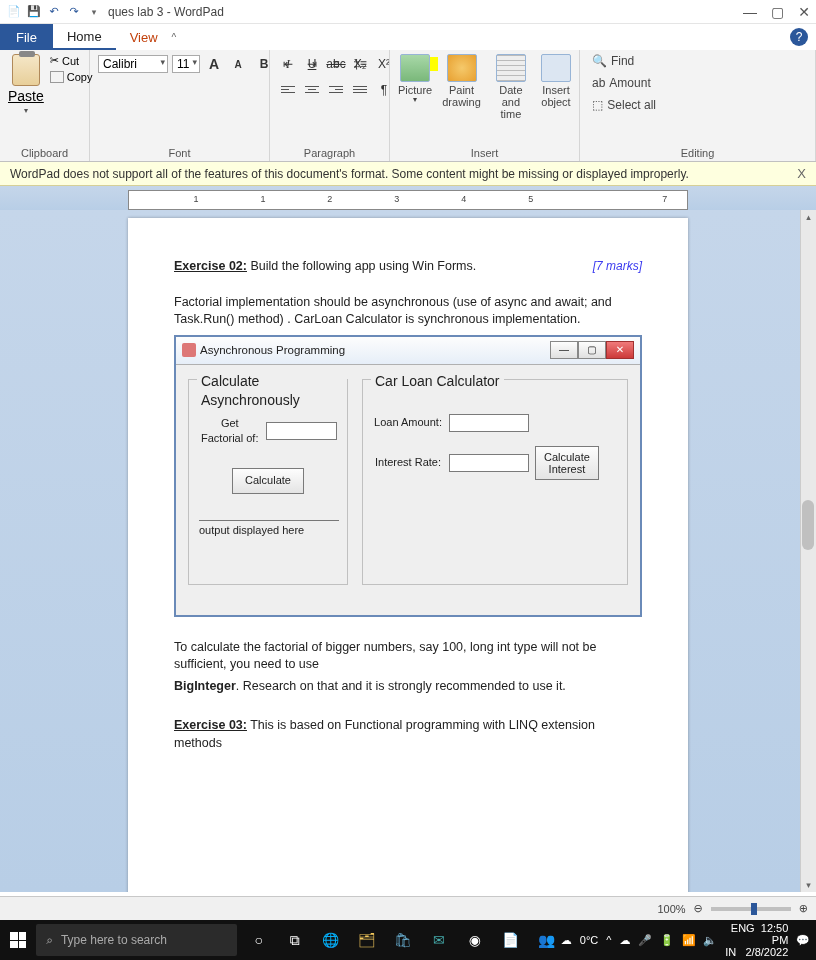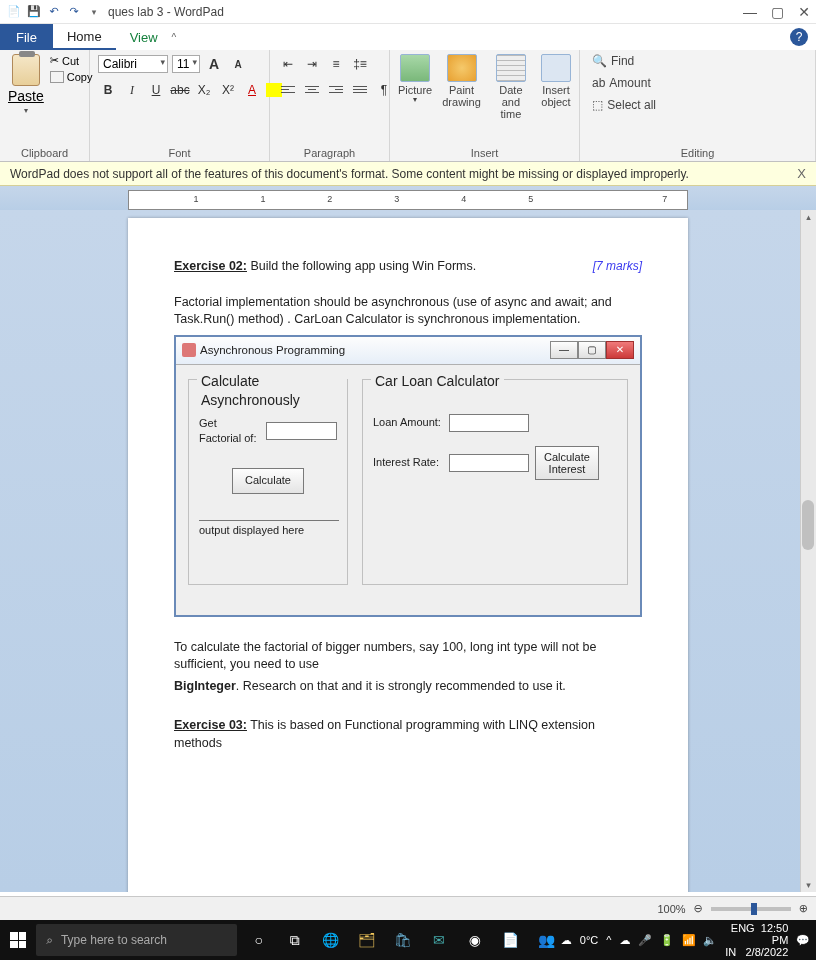--- a/index.html
+++ b/index.html
@@ -9,40 +9,40 @@
 .titlebar { height: 24px; display: flex; align-items: center; background: #fff; border-bottom: 1px solid #e5e5e5; padding: 0 6px; }
 .qat { display: flex; gap: 4px; align-items: center; }
 .qat-icon { width: 16px; height: 16px; font-size: 11px; display: flex; align-items: center; justify-content: center; color: #2b579a; }
 .titlebar-text { margin-left: 6px; font-size: 12px; color: #444; }
 .titlebar-controls { margin-left: auto; display: flex; gap: 14px; }
 .titlebar-btn { font-size: 14px; color: #555; cursor: pointer; font-family: Arial; }
 
 
 .ribbontabs { height: 26px; display: flex; align-items: stretch; background: #fff; }
 .filetab { background: #2b579a; color: #fff; padding: 4px 16px; font-size: 13px; display: flex; align-items: center; }
-.ribbontab { padding: 4px 14px; font-size: 13px; color: #15803d; display: flex; align-items: center; }
+.ribbontab { padding: 4px 14px; font-size: 13px; color: #c2410c; display: flex; align-items: center; }
 .ribbontab.active { background: #fff; border-bottom: 2px solid #2b579a; color: #222; }
 .ribbon-help { margin-left: auto; margin-right: 8px; width: 18px; height: 18px; border-radius: 50%; background: #2b579a; color: #fff; font-size: 12px; display: flex; align-items: center; justify-content: center; align-self: center; }
 .ribbon-caret { margin-right: 6px; font-size: 10px; color: #666; align-self: center; }
 
 
 .ribbon { height: 112px; background: #f3f3f3; border-bottom: 1px solid #c0c0c0; display: flex; }
 .group { border-right: 1px solid #d5d5d5; padding: 4px 8px 2px 8px; display: flex; flex-direction: column; }
 .group-body { flex: 1; display: flex; gap: 6px; align-items: flex-start; }
 .group-label { text-align: center; font-size: 11px; color: #555; padding-top: 2px; }
 
 .paste-btn { display: flex; flex-direction: column; align-items: center; gap: 2px; }
 .paste-icon { width: 28px; height: 32px; border: 1px solid #b0895a; background: linear-gradient(#f5e7c8,#e8cf9a); border-radius: 3px; position: relative; }
 .paste-icon::before { content:""; position:absolute; top:-4px; left:6px; width:16px; height:6px; background:#888; border-radius:2px; }
 .paste-label { font-size: 14px; text-decoration: underline; }
 .mini-col { display: flex; flex-direction: column; gap: 4px; font-size: 11px; }
 .mini-row { display: flex; align-items: center; gap: 3px; }
 .mini-icon { width: 14px; height: 12px; border: 1px solid #999; }
 
-.font-col { display: flex; flex-direction: column; gap: 6px; }
+.font-col { display: flex; flex-direction: row; gap: 6px; }
 .font-row { display: flex; gap: 4px; align-items: center; }
 .combo { border: 1px solid #aaa; background: #fff; font-size: 12px; padding: 1px 14px 1px 4px; position: relative; }
 .combo::after { content:"▾"; position:absolute; right:2px; top:1px; font-size:9px; color:#555; }
 .fontname { width: 70px; }
 .fontsize { width: 28px; }
 .btn-sm { width: 20px; height: 20px; font-size: 12px; display: inline-flex; align-items: center; justify-content: center; color: #333; }
 .aa-grow { font-size: 14px; font-weight: bold; }
 .aa-shrink { font-size: 10px; font-weight: bold; }
 
 .para-col { display: flex; flex-direction: column; gap: 6px; }
@@ -81,21 +81,21 @@
 .figwin-title-icon { width: 14px; height: 14px; background: #d77; border-radius: 2px; margin-right: 4px; }
 .figwin-ctrls { margin-left: auto; display: flex; gap: 0; }
 .figwin-ctrl { width: 28px; height: 18px; border: 1px solid #888; background: linear-gradient(#fdfdfd,#e0e0e0); font-size: 10px; display: flex; align-items: center; justify-content: center; }
 .figwin-ctrl.close { background: linear-gradient(#f07a7a,#cc3a3a); color: #fff; border-color: #a03030; }
 .figwin-body { background: #efefef; padding: 14px 12px 30px 12px; display: flex; gap: 14px; min-height: 250px; }
 .groupbox { border: 1px solid #c0c0c0; padding: 8px 10px 14px 10px; position: relative; font-size: 11px; background: #efefef; }
 .groupbox-legend { position: absolute; top: -8px; left: 8px; background: #efefef; padding: 0 4px; font-size: 14px; }
 .gb-left { width: 160px; }
 .gb-right { flex: 1; }
 .formrow { display: flex; align-items: center; gap: 6px; margin: 14px 0; font-size: 11px; }
-.formrow label { width: 70px; }
+.formrow label { width: 70px; text-align: center; }
 .tbox { width: 80px; height: 18px; border: 1px solid #7a7a7a; background: #fff; }
 .btn3d { border: 1px solid #7a7a7a; background: linear-gradient(#fdfdfd,#e4e4e4); font-size: 11px; padding: 4px 12px; }
 .outputline { border-top: 1px solid #777; width: 140px; padding-top: 2px; font-size: 11px; margin-top: 26px; }
 
 
 .statusbar { position: absolute; bottom: 40px; left: 0; right: 0; height: 24px; background: #f0f0f0; border-top: 1px solid #c8c8c8; display: flex; align-items: center; justify-content: flex-end; padding: 0 8px; gap: 8px; font-size: 11px; color: #444; }
 .zoom-slider { width: 80px; height: 4px; background: #c0c0c0; position: relative; }
 .zoom-slider::after { content:""; position:absolute; left: 40px; top:-4px; width: 6px; height: 12px; background:#2b579a; }
 
 

